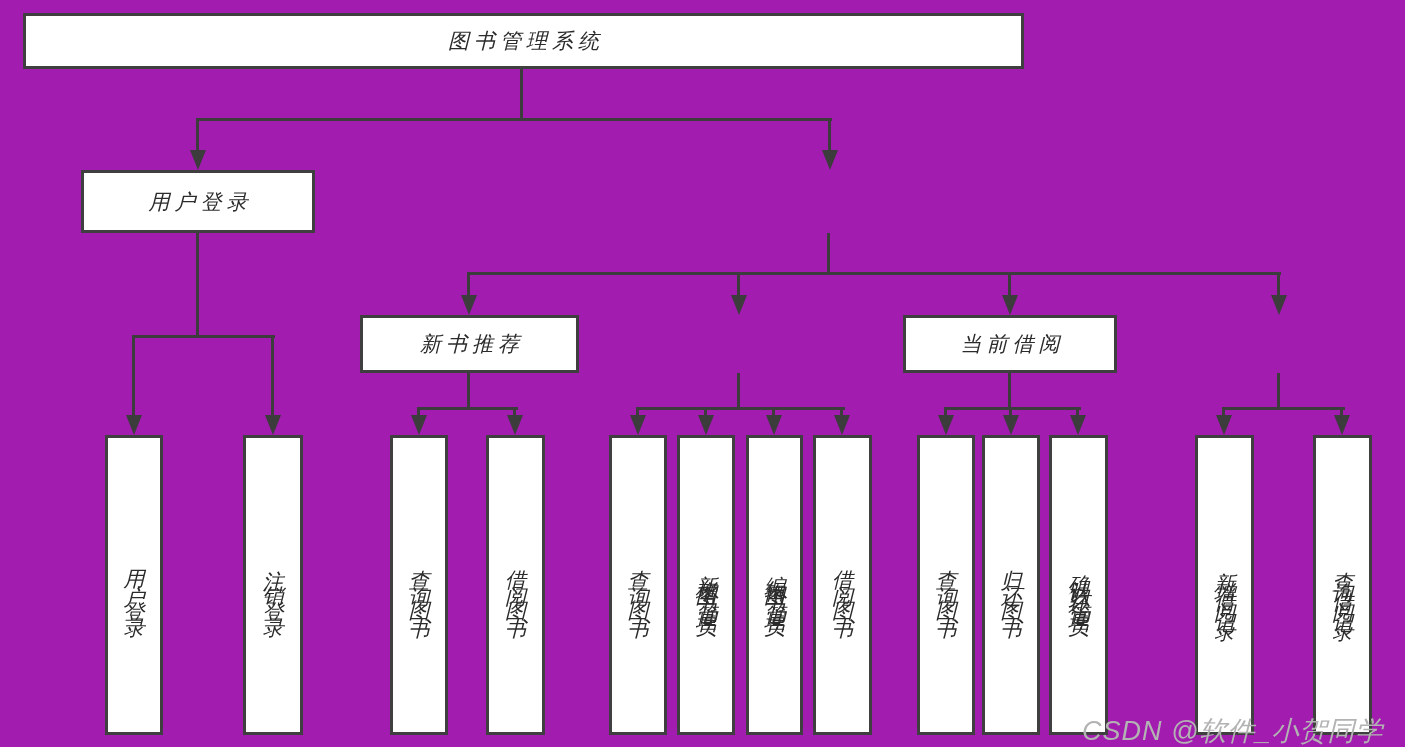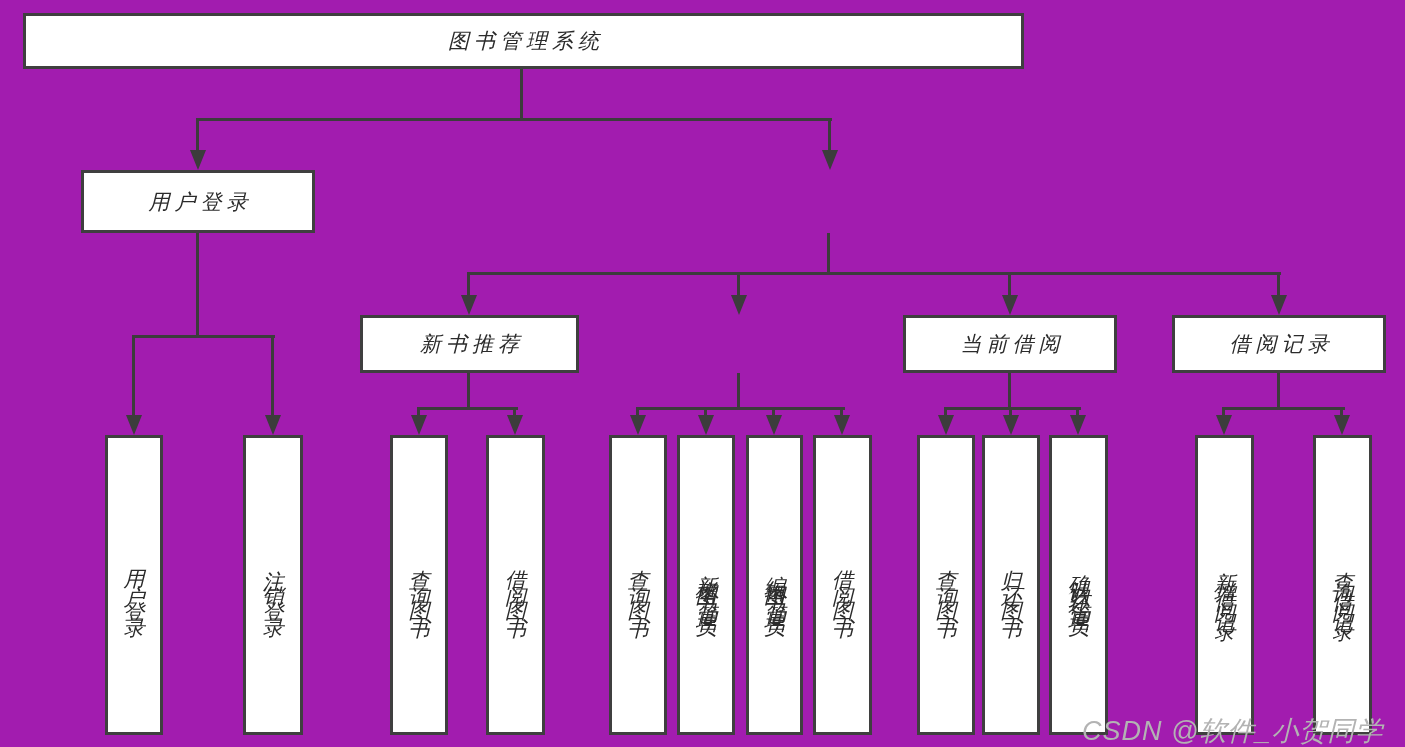--- a/index.html
+++ b/index.html
@@ -38,21 +38,20 @@
   <div class="box hlabel" style="left:23px;top:13px;width:1001px;height:56px">图书管理系统</div>
 
   <div class="box hlabel" style="left:81px;top:170px;width:234px;height:63px">用户登录</div>
 
 
   <div class="box hlabel" style="left:360px;top:315px;width:219px;height:58px">新书推荐</div>
 
 
   <div class="box hlabel" style="left:903px;top:315px;width:214px;height:58px">当前借阅</div>
 
-  <div class="box hlabel" style="left:1172px;top:315px;width:214px;height:58px">借阅记录</div>
 
   <div class="box" style="left:105px;top:435px;width:58px;height:300px">
     <span class="vtext" style="letter-spacing: 16px;">用户登录</span>
   </div>
   <div class="box" style="left:243px;top:435px;width:60px;height:300px">
     <span class="vtext" style="letter-spacing: 16px;">注销登录</span>
   </div>
 
   <div class="box" style="left:390px;top:435px;width:58px;height:300px">
     <span class="vtext" style="letter-spacing: 16px;">查询图书</span>

